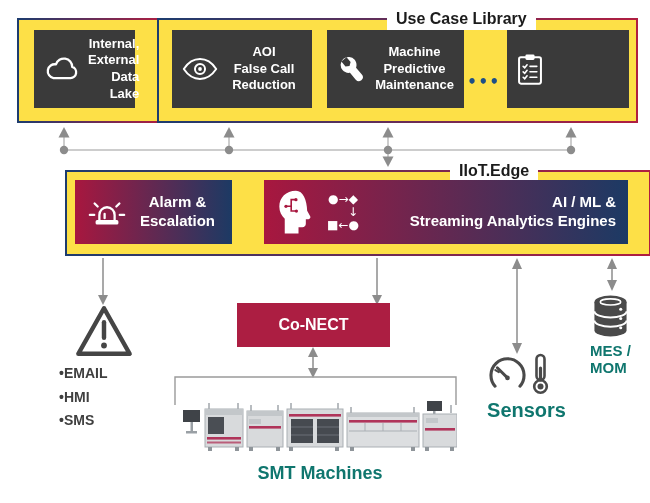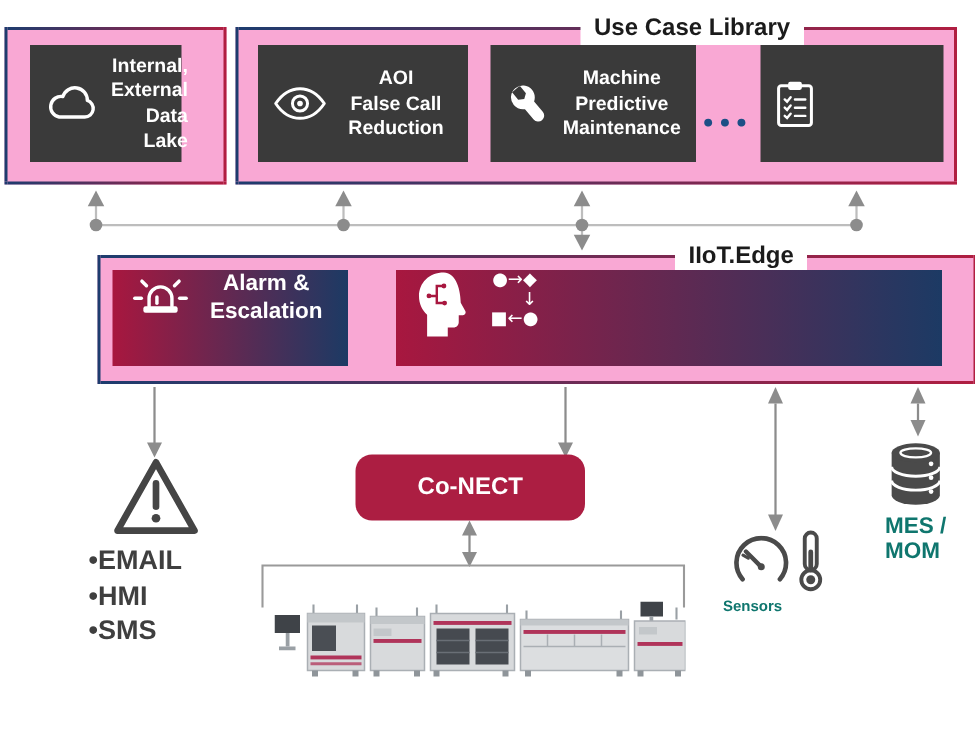--- a/index.html
+++ b/index.html
@@ -6,21 +6,21 @@
   .canvas{
     position:relative;width:650px;height:503px;background:#fff;overflow:hidden;
     font-family:"Liberation Sans","DejaVu Sans",sans-serif;
   }
   .abs{position:absolute;}
   svg{display:block;}
   
   .grp{
     position:absolute;border:2px solid #8b2942;
     border-image:linear-gradient(90deg,#1d3c6e 0%,#b01e41 100%) 1;
-    background:#f9a8d4;box-sizing:border-box;
+    background:#fde047;box-sizing:border-box;
   }
   .grp-title{
     position:absolute;background:#fff;padding:0 9px;white-space:nowrap;
     font-weight:bold;font-size:16px;color:#1b1b1b;line-height:22px;
   }
   
   .darkbox{
     position:absolute;background:#3a3a3a;display:flex;align-items:center;
     padding:0 10px;box-sizing:border-box;gap:8px;
   }
@@ -29,37 +29,37 @@
     white-space:pre-line;text-align:center;
   }
   .darkbox .lbl.right{text-align:right;}
   .dots{
     position:absolute;color:#1d4f86;font-weight:bold;font-size:15px;
     letter-spacing:1.5px;text-align:center;font-family:"DejaVu Sans",sans-serif;
   }
   
   .gradbox{
     position:absolute;background:linear-gradient(90deg,#a8173f 0%,#1c3a64 100%);
-    display:flex;align-items:flex-start;padding:0 12px;box-sizing:border-box;gap:8px;
+    display:flex;align-items:center;padding:16px 12px;box-sizing:border-box;gap:8px;
   }
   .gradbox .lbl{
     flex:1;color:#fff;font-weight:bold;font-size:15px;line-height:1.25;
     white-space:pre-line;text-align:center;
   }
   .gradbox .lbl.right{text-align:right;}
   .flow{
     font-family:"DejaVu Sans",sans-serif;color:#fff;font-size:12px;
     line-height:13px;text-align:center;width:42px;flex:none;
   }
   .flow .mid{text-align:right;padding-right:6px;}
   .conect{
     position:absolute;background:#ac1e42;color:#fff;font-weight:bold;font-size:16px;
-    display:flex;align-items:center;justify-content:center;border-radius:11px;
-  }
-  .notify{position:absolute;color:#3f3f3f;font-weight:bold;font-size:18px;}
+    display:flex;align-items:center;justify-content:center;
+  }
+  .notify{position:absolute;color:#3f3f3f;font-weight:bold;font-size:14px;}
   .notify div{height:23.5px;line-height:23.5px;}
   .caption{position:absolute;font-weight:bold;color:#0f766e;}
   .ml{white-space:pre-line;}
 </style>
 </head>
 <body>
 
 <div class="canvas">
 
   <svg class="abs" style="left:0;top:0;pointer-events:none" width="650" height="503" viewBox="0 0 650 503">
@@ -100,21 +100,21 @@
       <path d="M517,258 l-5,11 h10 z"></path>
       <path d="M517,354 l-5,-11 h10 z"></path>
       <path d="M612,258 l-5,11 h10 z"></path>
       <path d="M612,291 l-5,-11 h10 z"></path>
       <path d="M231,212 l10,-5.5 v11 z"></path>
       <path d="M259,212 l-10,-5.5 v11 z"></path>
     </g>
     <path d="M175,405 V377 H456 V405" stroke="#9a9a9a" stroke-width="1.4" fill="none"></path>
   </svg>
 
-  <div class="grp" style="left:3px;top:18px;width:148px;height:105px">
+  <div class="grp" style="left:17px;top:18px;width:148px;height:105px">
     <div class="darkbox" style="left:15px;top:10px;width:101px;height:78px">
       <span>
         <svg width="36" height="27" viewBox="0 0 38 28">
           <path d="M10,23 h18 a6,6 0 0 0 1.8,-11.7 A8.8,8.8 0 0 0 12.6,8.6 A5.9,5.9 0 0 0 10,23 z" stroke="#fff" stroke-width="2.4" stroke-linejoin="round" fill="none"></path>
         </svg>
       </span>
       <span class="lbl right ml">Internal,
 External
 Data Lake</span>
     </div>
@@ -205,20 +205,22 @@
               <circle cx="21" cy="11" r="1.7"></circle>
             <circle cx="21.5" cy="23" r="1.7"></circle>
           </g>
         </svg>
       </span>
       <span class="flow">
         <div>●→◆</div>
         <div class="mid">↓</div>
         <div>■←●</div>
       </span>
+      <span class="lbl right ml">AI / ML &amp;
+Streaming Analytics Engines</span>
     </div>
   </div>
 
   <div class="conect" style="left:237px;top:303px;width:153px;height:44px">
     <span>Co-NECT</span>
   </div>
 
   <span class="abs" style="left:74px;top:302px">
     <svg width="60" height="57" viewBox="0 0 62 58">
       <path d="M31,6 L57.5,53 H4.5 Z" stroke="#454545" stroke-width="4.6" stroke-linejoin="round" fill="none"></path>
@@ -290,38 +292,39 @@
 
       <rect x="244" y="0" width="15" height="10" fill="#3f4348"></rect>
       <rect x="250" y="10" width="2.5" height="3" fill="#9aa0a5"></rect>
       <rect x="240" y="13" width="34" height="33" fill="#d8dadc" stroke="#aaafb4"></rect>
       <rect x="243" y="17" width="12" height="5" fill="#c3c7ca"></rect>
       <rect x="242" y="27" width="30" height="2.6" fill="#b0345a"></rect>
       <rect x="242" y="46" width="4" height="4" fill="#8f959a"></rect>
         <rect x="267" y="46" width="4" height="4" fill="#8f959a"></rect>
     </svg>
   </span>
+  <div class="caption" style="left:183px;top:463px;width:274px;text-align:center;font-size:18px">SMT Machines</div>
 
   <span class="abs" style="left:487px;top:357px">
     <svg width="41" height="35" viewBox="0 0 42 36">
       <path d="M8.2,30 A17,17 0 1 1 33.8,30" stroke="#4a4a4a" stroke-width="3.2" fill="none" stroke-linecap="round"></path>
       <path d="M8.5,13.5 l3.6,2" stroke="#4a4a4a" stroke-width="2.2" stroke-linecap="round"></path>
       <path d="M21,21.5 L10.5,11" stroke="#4a4a4a" stroke-width="3" stroke-linecap="round"></path>
       <circle cx="21" cy="21.5" r="2.4" fill="#4a4a4a"></circle>
     </svg>
   </span>
   <span class="abs" style="left:530px;top:353px">
     <svg width="21" height="42" viewBox="0 0 20 42">
       <rect x="6" y="2" width="8" height="25" rx="4" stroke="#4a4a4a" stroke-width="2.6" fill="none"></rect>
       <circle cx="10" cy="33.5" r="6.3" stroke="#4a4a4a" stroke-width="2.6" fill="none"></circle>
       <line x1="10" y1="15" x2="10" y2="27" stroke="#4a4a4a" stroke-width="3.2" stroke-linecap="round"></line>
       <circle cx="10" cy="33.5" r="3" fill="#4a4a4a"></circle>
     </svg>
   </span>
-  <div class="caption" style="left:482px;top:399px;width:84px;text-align:left;font-size:10px">Sensors</div>
+  <div class="caption" style="left:482px;top:399px;width:84px;text-align:right;font-size:20px">Sensors</div>
 
   <span class="abs" style="left:592px;top:294px">
     <svg width="37" height="45" viewBox="0 0 38 46">
       <path d="M2.5,8 h33 v29 a16.5,6.5 0 0 1 -33,0 z" fill="#4a4a4a"></path>
       <ellipse cx="19" cy="8" rx="16.5" ry="6.5" fill="#4a4a4a"></ellipse>
       <ellipse cx="19" cy="8" rx="10.5" ry="3.1" fill="none" stroke="#fff" stroke-width="1.6"></ellipse>
       <path d="M2.5,17.5 a16.5,6.5 0 0 0 33,0" stroke="#fff" stroke-width="2" fill="none"></path>
       <path d="M2.5,27 a16.5,6.5 0 0 0 33,0" stroke="#fff" stroke-width="2" fill="none"></path>
       <circle cx="29.5" cy="15.5" r="1.6" fill="#fff"></circle>
       <circle cx="29.5" cy="25" r="1.6" fill="#fff"></circle>

